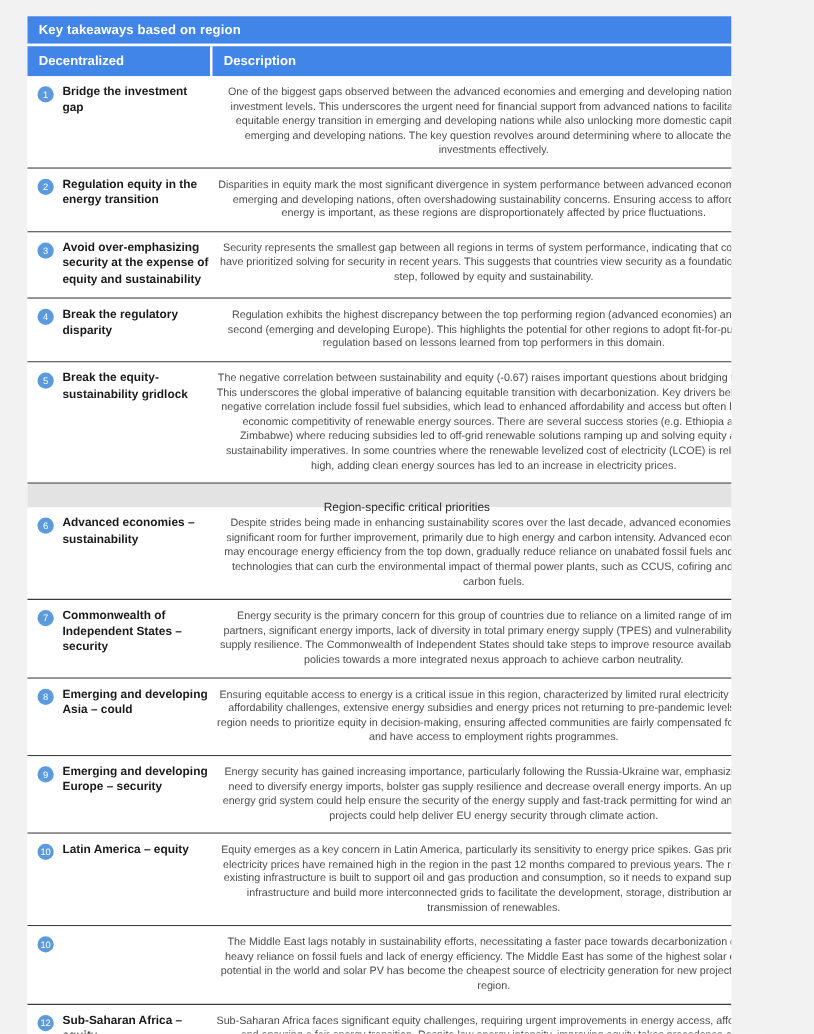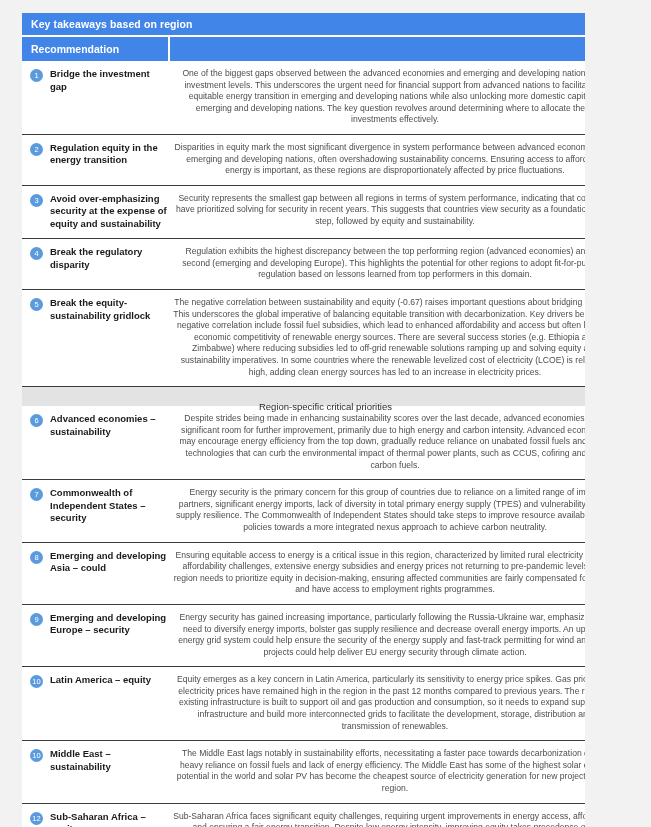--- a/index.html
+++ b/index.html
@@ -147,22 +147,23 @@
 
 <div id="page">
   <div class="table-wrap">
 
     <div class="title-band">
       <span class="title-text">Key takeaways based on region</span>
     </div>
     <div class="band-gap"></div>
 
     <div class="col-head">
-      <div class="ch-rec">Recommendation</div>
+      <div class="ch-rec">Decentralized</div>
       <div class="ch-sep"></div>
+      <div class="ch-desc">Description</div>
     </div>
 
     <div id="rows-host">
         <div class="row">
           <div class="cell-rec">
             <div class="badge">1</div>
             <div class="rec-label">Bridge the investment gap</div>
           </div>
           <div class="cell-desc">
             <div class="desc-text">One of the biggest gaps observed between the advanced economies and emerging and developing nations is in investment levels. This underscores the urgent need for financial support from advanced nations to facilitate an equitable energy transition in emerging and developing nations while also unlocking more domestic capital in emerging and developing nations. The key question revolves around determining where to allocate these investments effectively.</div>
@@ -248,21 +249,20 @@
             <div class="badge">10</div>
             <div class="rec-label">Latin America – equity</div>
           </div>
           <div class="cell-desc">
             <div class="desc-text">Equity emerges as a key concern in Latin America, particularly its sensitivity to energy price spikes. Gas prices and electricity prices have remained high in the region in the past 12 months compared to previous years. The region's existing infrastructure is built to support oil and gas production and consumption, so it needs to expand supportive infrastructure and build more interconnected grids to facilitate the development, storage, distribution and transmission of renewables.</div>
           </div>
         </div>
         <div class="row">
           <div class="cell-rec">
             <div class="badge">10</div>
-            <div class="rec-label">Middle East – sustainability</div>
           </div>
           <div class="cell-desc">
             <div class="desc-text">The Middle East lags notably in sustainability efforts, necessitating a faster pace towards decarbonization due to heavy reliance on fossil fuels and lack of energy efficiency. The Middle East has some of the highest solar energy potential in the world and solar PV has become the cheapest source of electricity generation for new projects in the region.</div>
           </div>
         </div>
         <div class="row no-rule">
           <div class="cell-rec">
             <div class="badge">12</div>
             <div class="rec-label">Sub-Saharan Africa – equity</div>
           </div>

